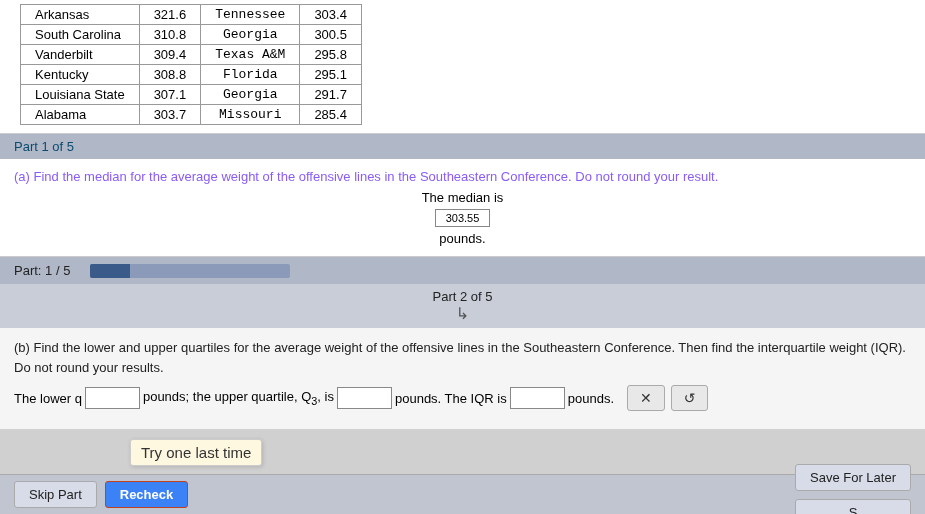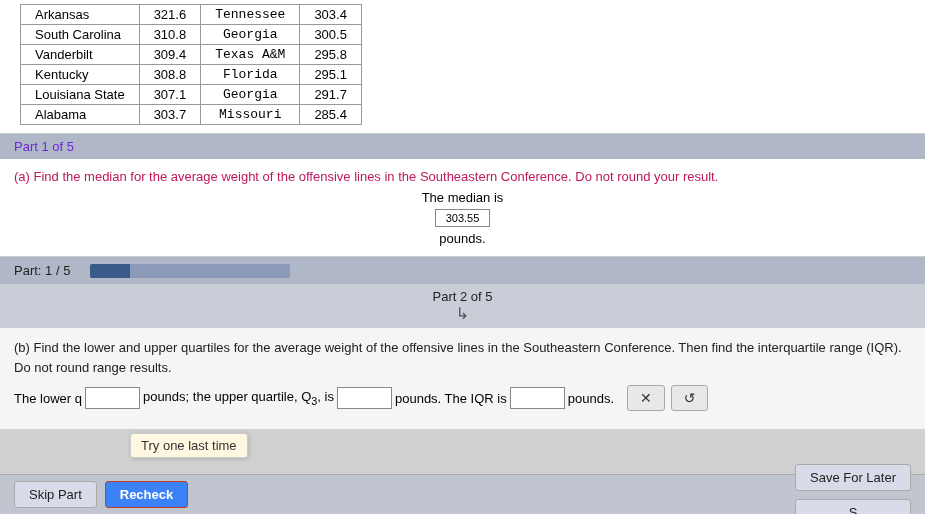--- a/index.html
+++ b/index.html
@@ -43,35 +43,35 @@
     table td:nth-child(3) {
       text-align: center;
       font-family: Liberation Mono, monospace;
     }
 
     
     .part-header {
       background: #b0b8c8;
       padding: 5px 14px;
       font-size: 13px;
-      color: #6d28d9;
+      color: #0c4a6e;
       font-weight: normal;
     }
 
     
     .part-content {
       background: #fff;
       padding: 10px 14px;
       border-bottom: 1px solid #ccc;
     }
 
     .part-content p {
       margin-bottom: 6px;
       font-size: 13px;
-      color: #be185d;
+      color: #8b5cf6;
     }
 
     .median-line {
       display: flex;
       align-items: center;
       font-size: 13px;
       gap: 4px;
       flex-direction: column;
     }
 
@@ -155,26 +155,26 @@
       font-size: 13px;
       min-width: 55px;
       height: 22px;
       display: inline-block;
     }
 
     
     .tooltip-bubble {
       position: absolute;
       left: 130px;
-      bottom: 56px;
+      bottom: 48px;
       background: #fff8e1;
       border: 1px solid #ccc;
       border-radius: 3px;
       padding: 4px 10px;
-      font-size: 13px;
+      font-size: 15px;
       color: #333;
       box-shadow: 1px 1px 4px rgba(0,0,0,0.15);
       white-space: nowrap;
       z-index: 10;
     }
 
     
     .action-buttons {
       display: flex;
       gap: 6px;
@@ -326,21 +326,21 @@
       <div class="progress-bar-fill"></div>
     </div>
   </div>
 
   <div class="part2-header">
     <span>Part 2 of 5</span>
     <span style="font-size:16px; color:#555;">↳</span>
   </div>
 
   <div class="part2-content">
-    <p>(b) Find the lower and upper quartiles for the average weight of the offensive lines in the Southeastern Conference. Then find the interquartile range (IQR). Do not round range results.</p>
+    <p>(b) Find the lower and upper quartiles for the average weight of the offensive lines in the Southeastern Conference. Then find the interquartile weight (IQR). Do not round your results.</p>
     <div class="quartile-line">
       <span>The lower q</span>
       <span class="answer-box-sm"></span>
       <span>pounds; the upper quartile, Q<sub>3</sub>, is</span>
       <span class="answer-box-sm"></span>
       <span>pounds. The IQR is</span>
       <span class="answer-box-sm"></span>
       <span>pounds.</span>
       <div class="action-buttons">
         <button class="btn-x">✕</button>

